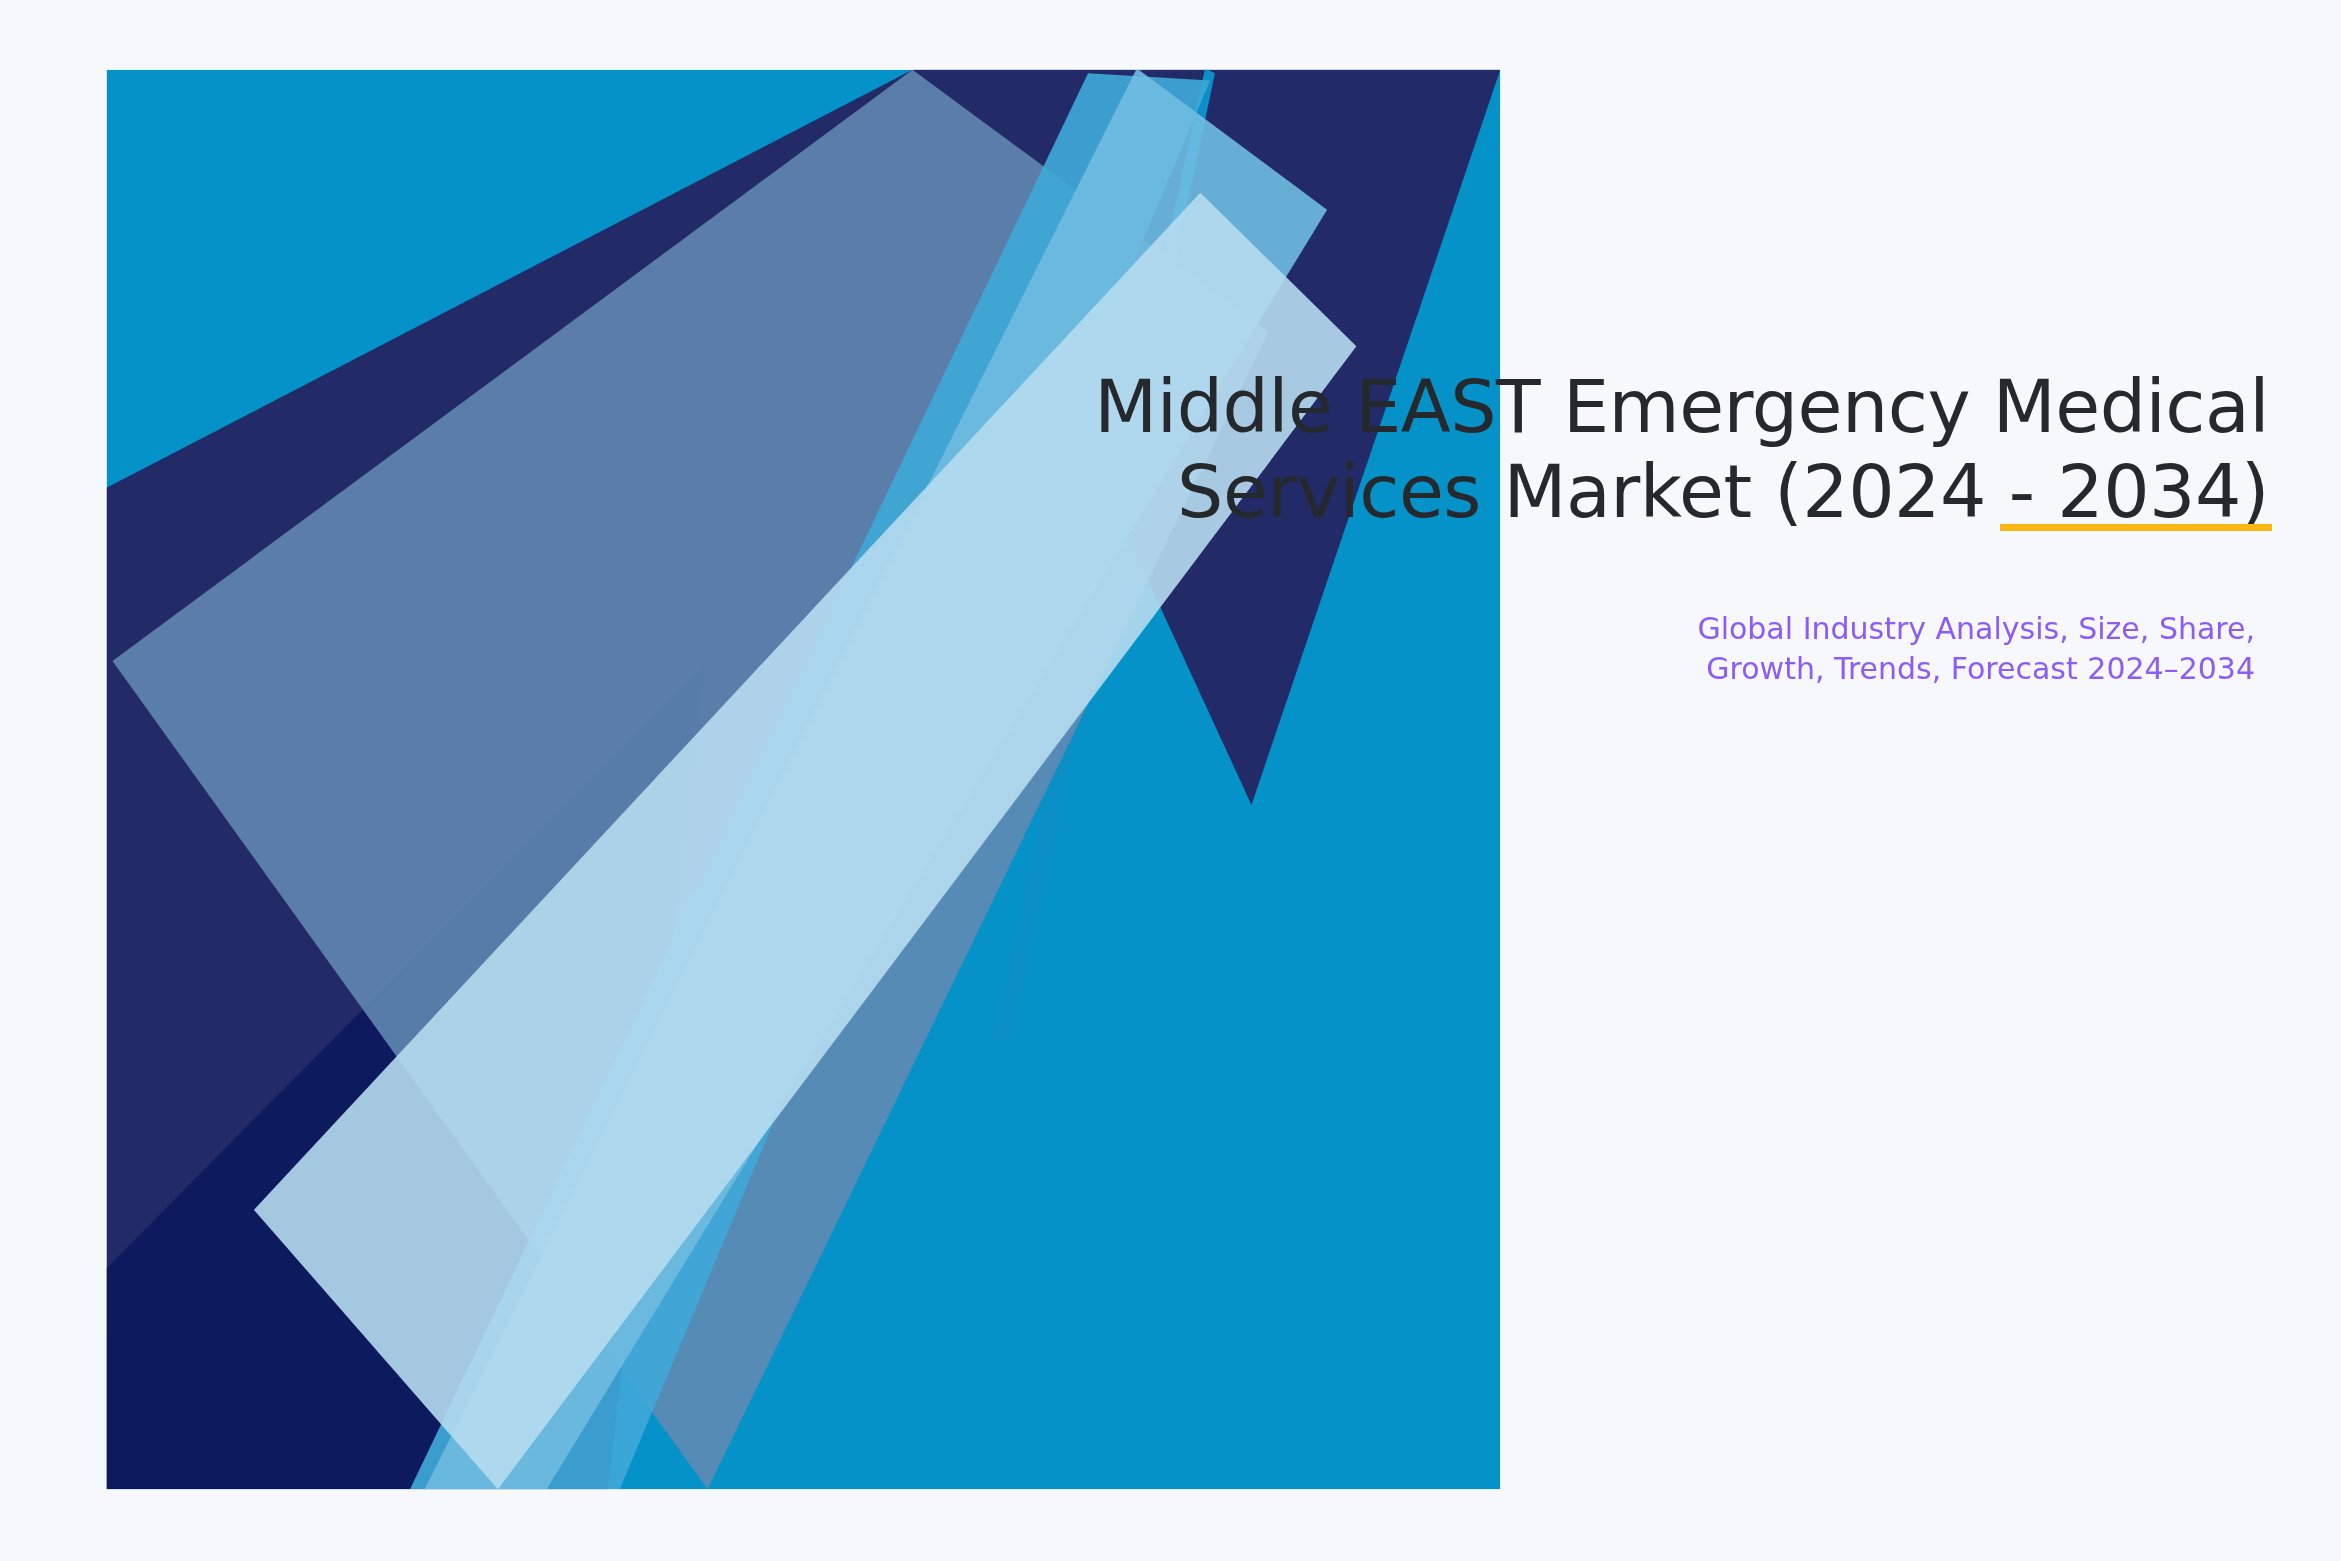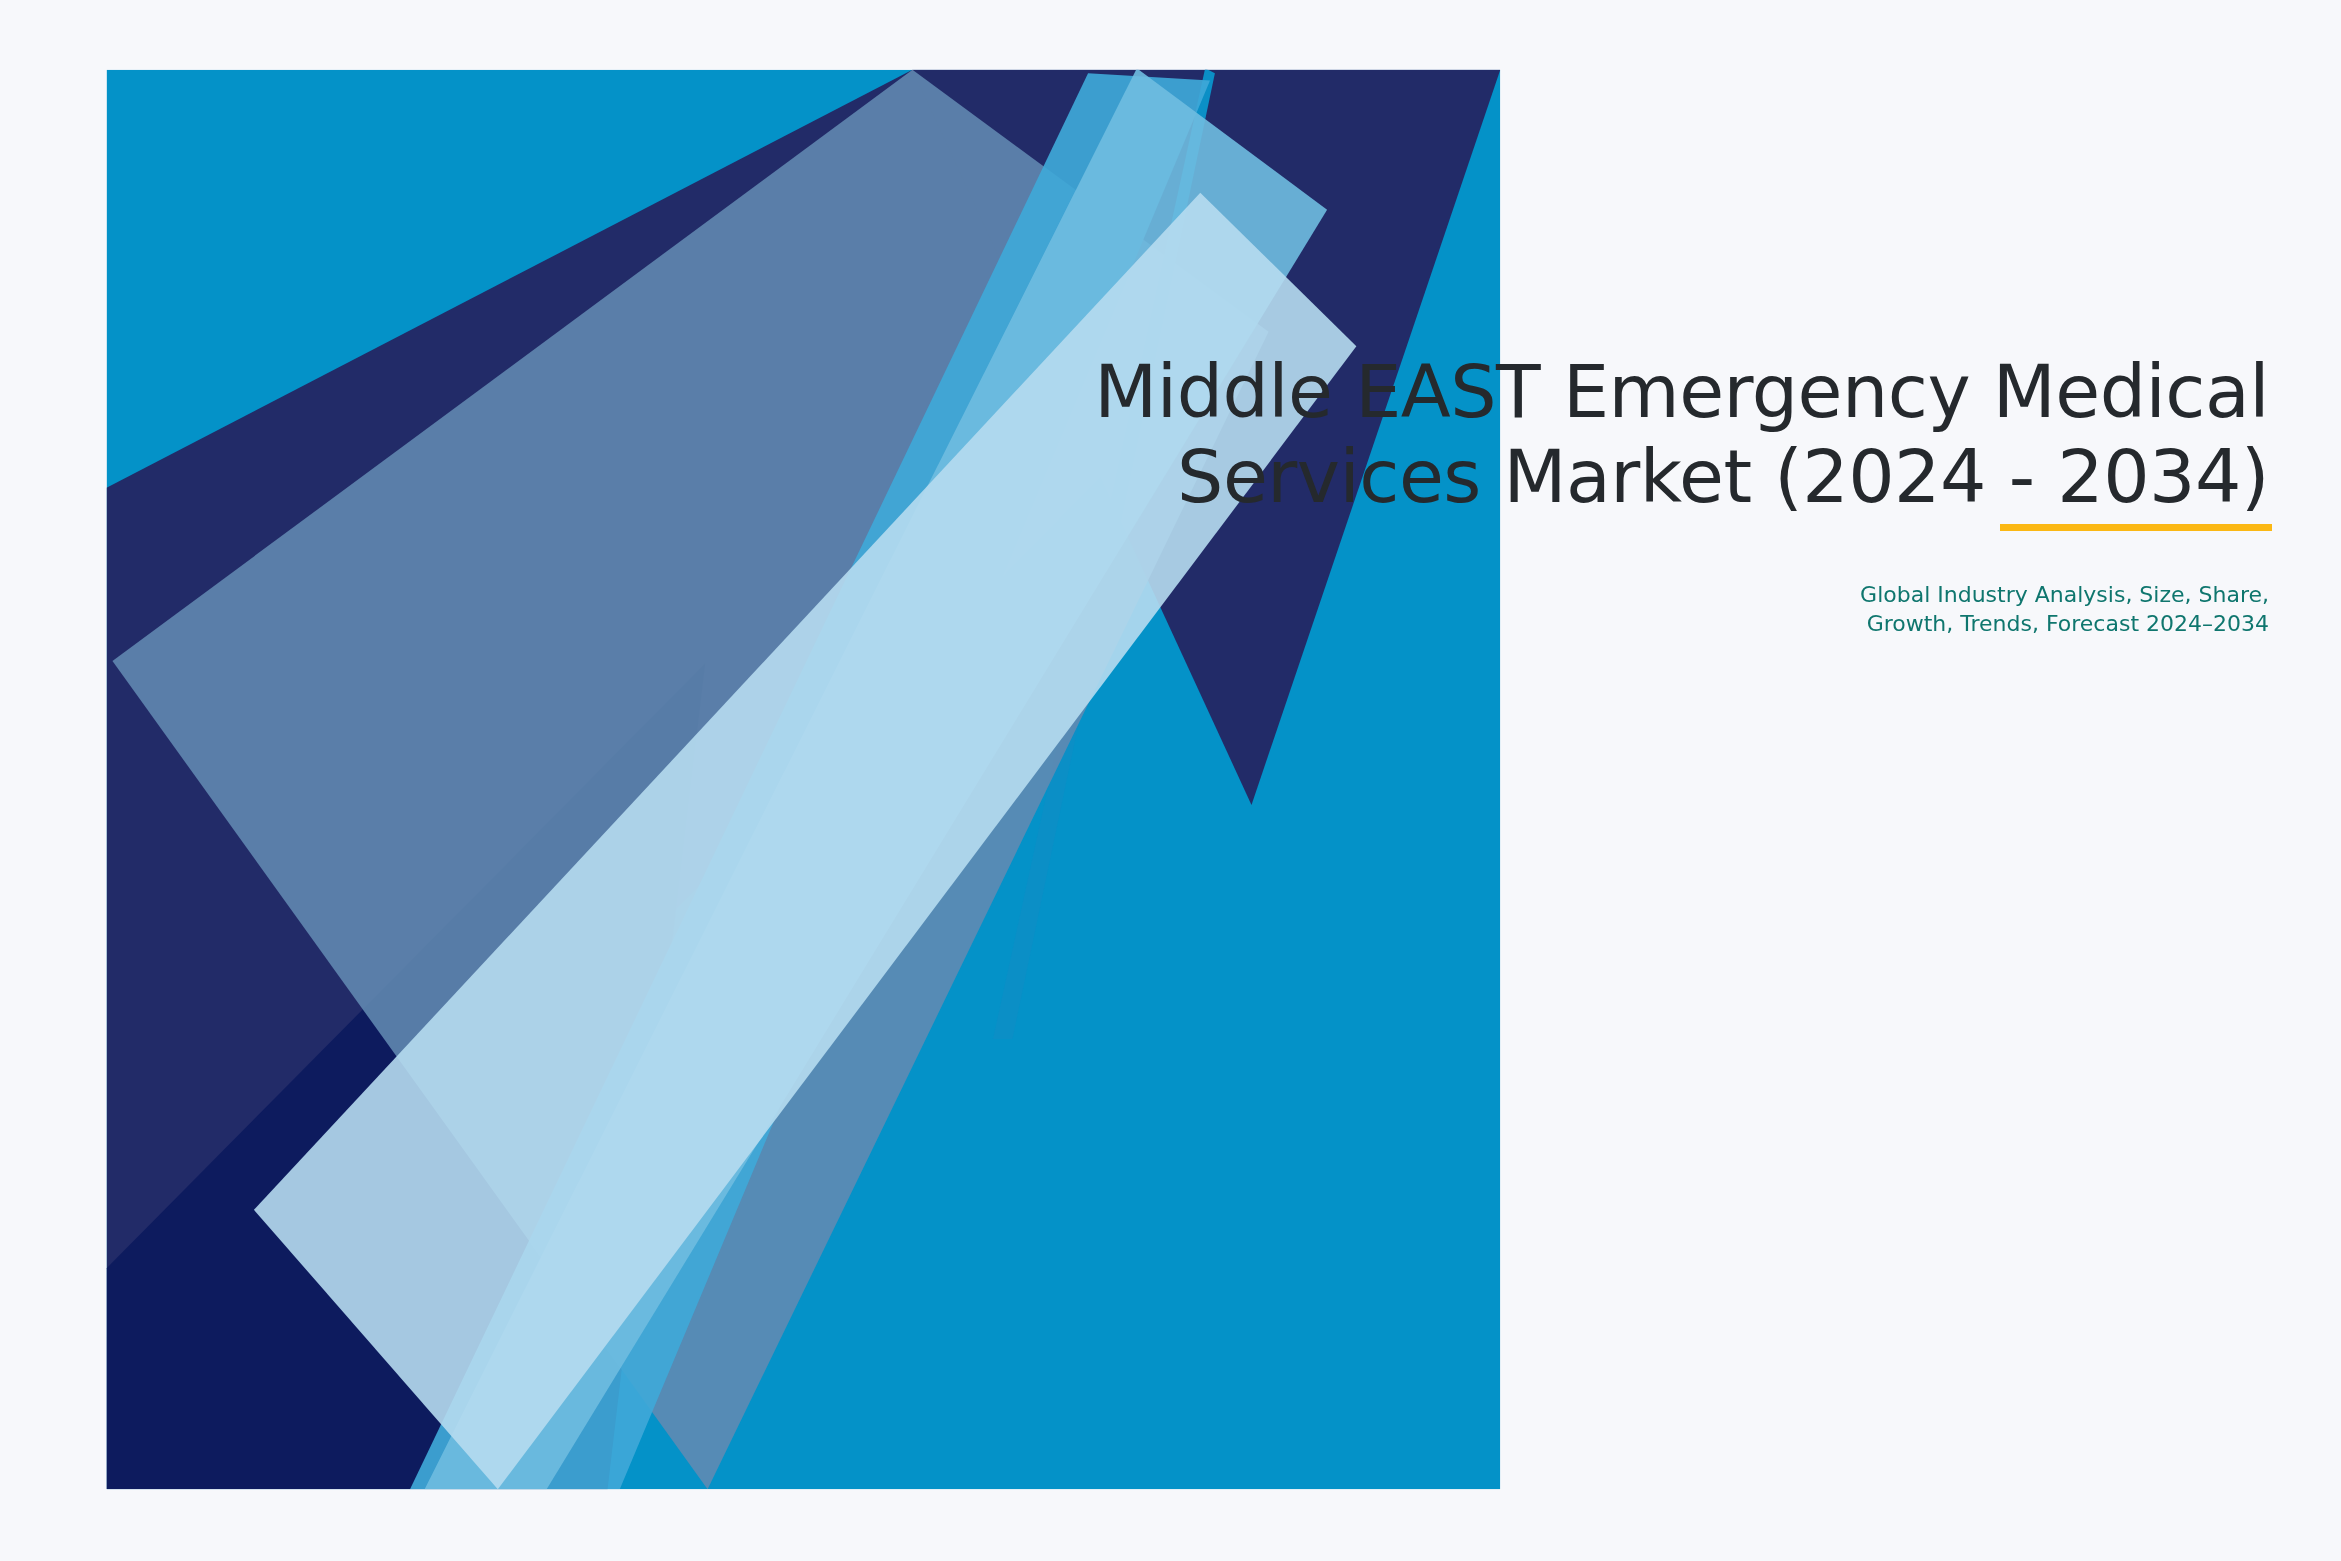--- a/index.html
+++ b/index.html
@@ -27,42 +27,42 @@
   #artwork svg {
     display: block;
     width: 2342px;
     height: 1561px;
   }
 
   
   #text-block {
     position: absolute;
     left: 927px;
-    top: 349px;
+    top: 364px;
     width: 1342px;
     text-align: right;
   }
   #title {
     margin: 0;
     font-size: 73px;
     line-height: 1.17;
     font-weight: 400;
     color: #25292d;
     letter-spacing: -0.5px;
     white-space: pre-line;
     position: relative;
     z-index: 4;
   }
   #subtitle {
-    margin: 0;
+    margin: 14px;
     padding-top: 60px;
-    font-size: 22px;
+    font-size: 30px;
     line-height: 1.33;
     font-weight: 400;
-    color: #0f766e;
+    color: #8b5cf6;
     white-space: pre-line;
     position: relative;
     z-index: 4;
   }
 
   
   #accent-rule {
     position: absolute;
     left: 2000px;
     top: 524px;

